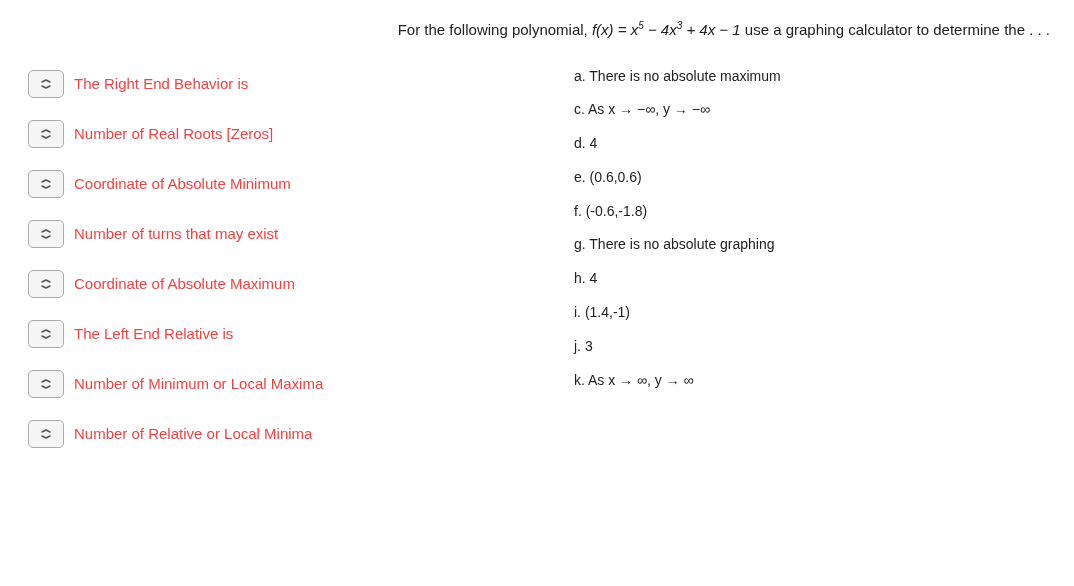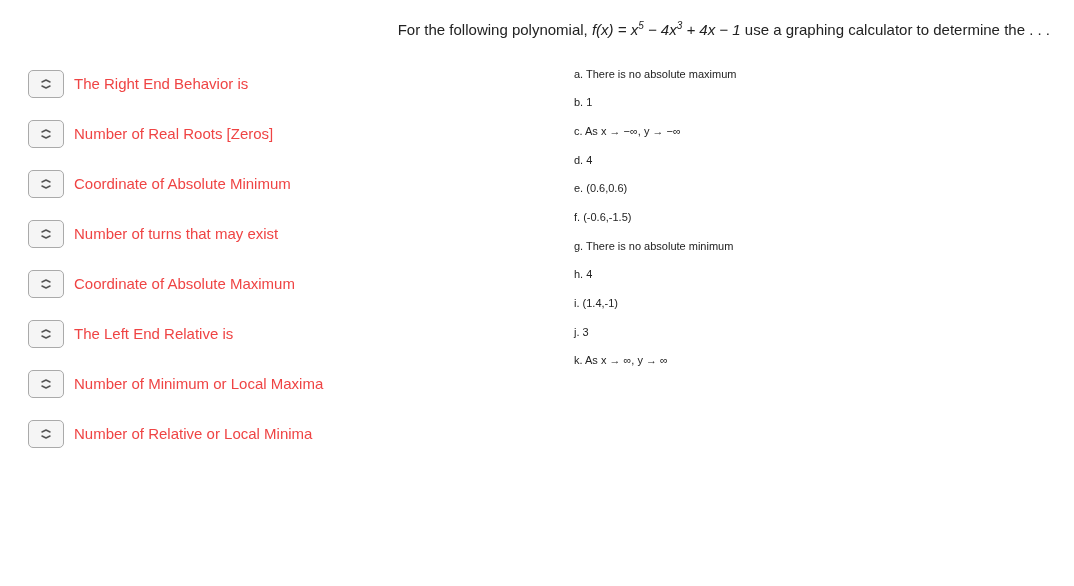--- a/index.html
+++ b/index.html
@@ -60,21 +60,21 @@
     .dropdown-btn svg {
       width: 14px;
       height: 14px;
     }
     .item-label {
       font-size: 15px;
       color: #ef4444;
     }
     .answer-item {
       padding: 5px 0;
-      font-size: 11px;
+      font-size: 14px;
       color: #222;
       line-height: 1.7;
     }
     sup {
       font-size: 10px;
     }
   </style>
 </head>
 <body>
 
@@ -154,24 +154,23 @@
     <polyline points="3,5 7,3 11,5" stroke="#555" stroke-width="1.5" stroke-linecap="round" stroke-linejoin="round" fill="none"></polyline>
     <polyline points="3,9 7,11 11,9" stroke="#555" stroke-width="1.5" stroke-linecap="round" stroke-linejoin="round" fill="none"></polyline>
   </svg>
         </button>
         <span class="item-label">Number of Relative or Local Minima</span>
       </div>
     </div>
   <div class="right-col">
 
   <div class="answer-item">a. There is no absolute maximum</div>
-      <div class="answer-item">b. 1</div>
       <div class="answer-item">c. As x → −∞, y → −∞</div>
       <div class="answer-item">d. 4</div>
       <div class="answer-item">e. (0.6,0.6)</div>
-      <div class="answer-item">f. (-0.6,-1.5)</div>
-      <div class="answer-item">g. There is no absolute minimum</div>
+      <div class="answer-item">f. (-0.6,-1.8)</div>
+      <div class="answer-item">g. There is no absolute graphing</div>
       <div class="answer-item">h. 4</div>
       <div class="answer-item">i. (1.4,-1)</div>
       <div class="answer-item">j. 3</div>
       <div class="answer-item">k. As x → ∞, y → ∞</div>
     </div>
 </div>
 
 </body></html>

